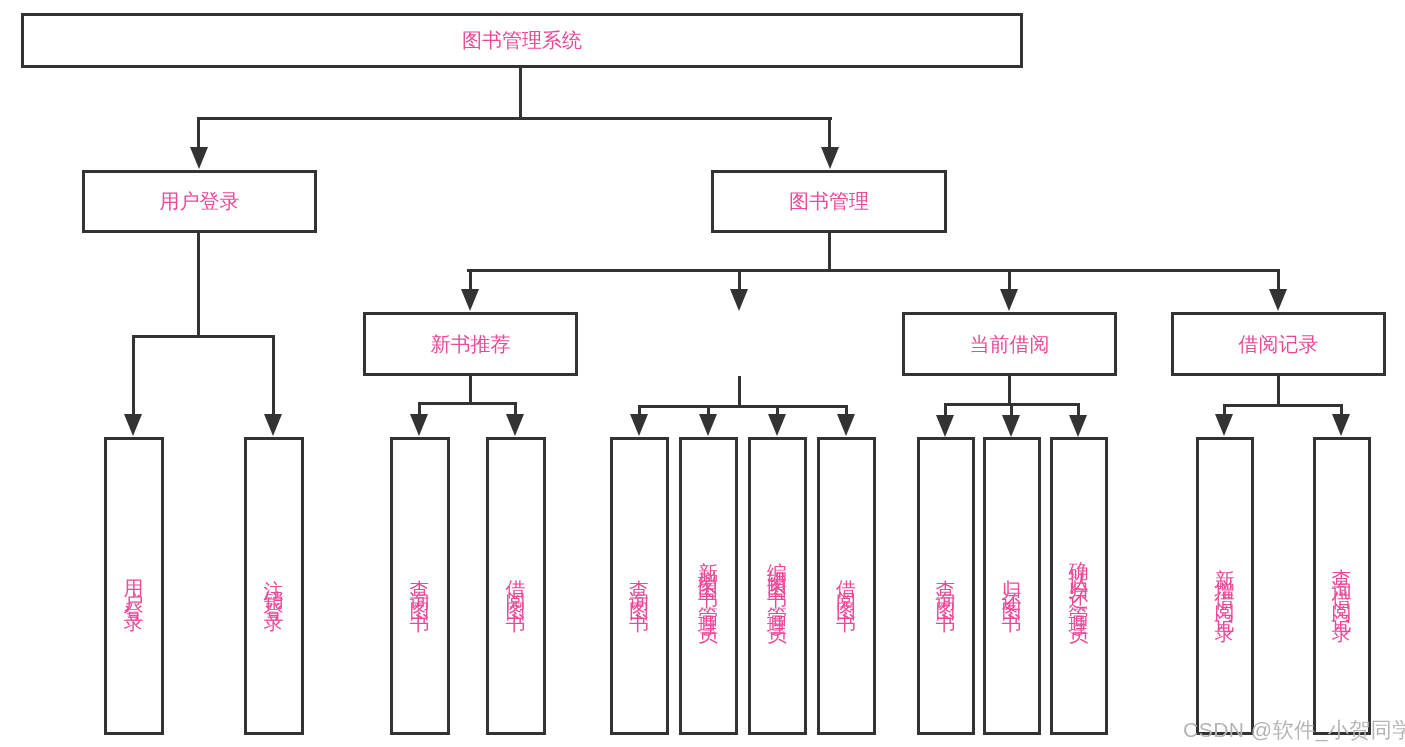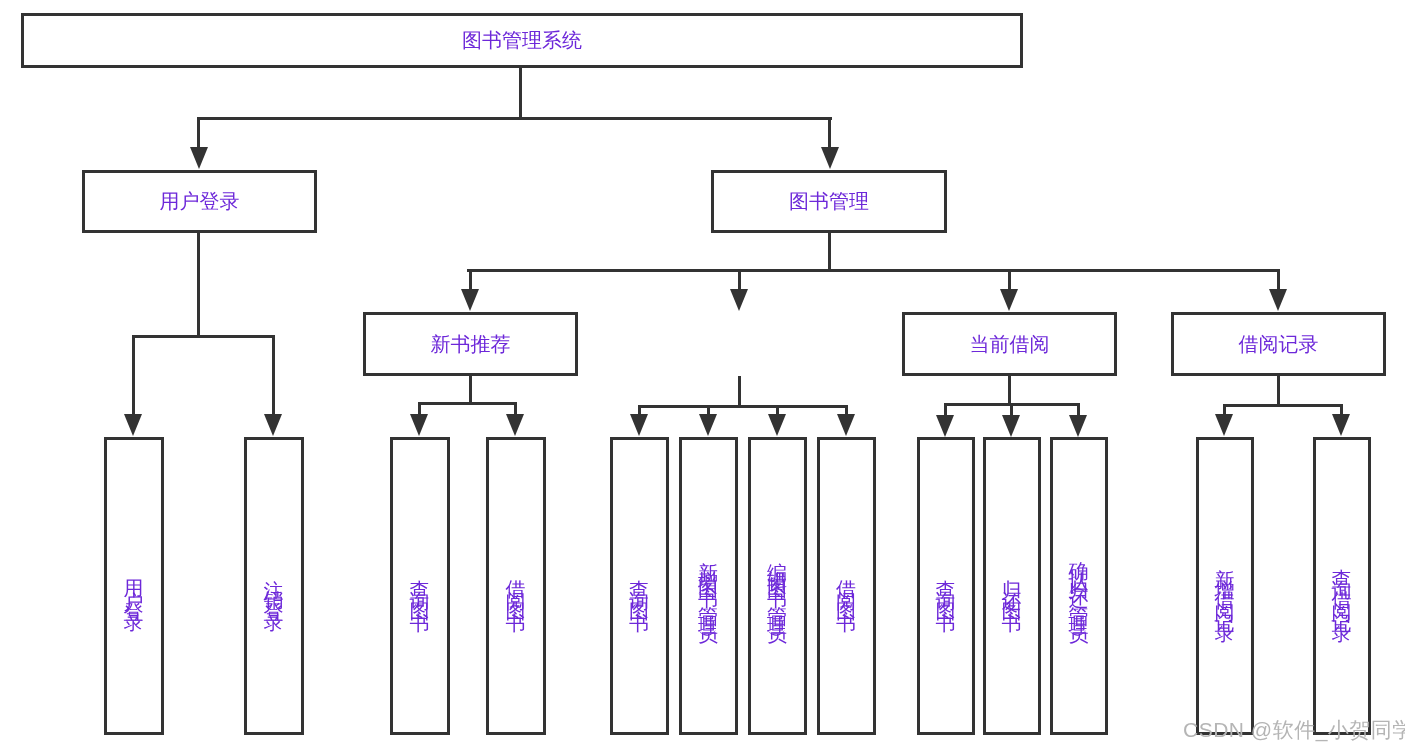--- a/index.html
+++ b/index.html
@@ -13,21 +13,21 @@
   }
   .box{
     position:absolute;
     background:#ffffff;
     border:3px solid #333333;
     box-sizing:border-box;
     display:flex;
     align-items:center;
     justify-content:center;
     font-size:20px;
-    color:#6d28d9;
+    color:#ec4899;
     z-index:2;
   }
   .vtext{
     writing-mode:vertical-rl;
     text-orientation:mixed;
     letter-spacing:11px;
     line-height:1;
     white-space:nowrap;
   }
   .hline{position:absolute;height:3px;background:#333333;z-index:1;}

